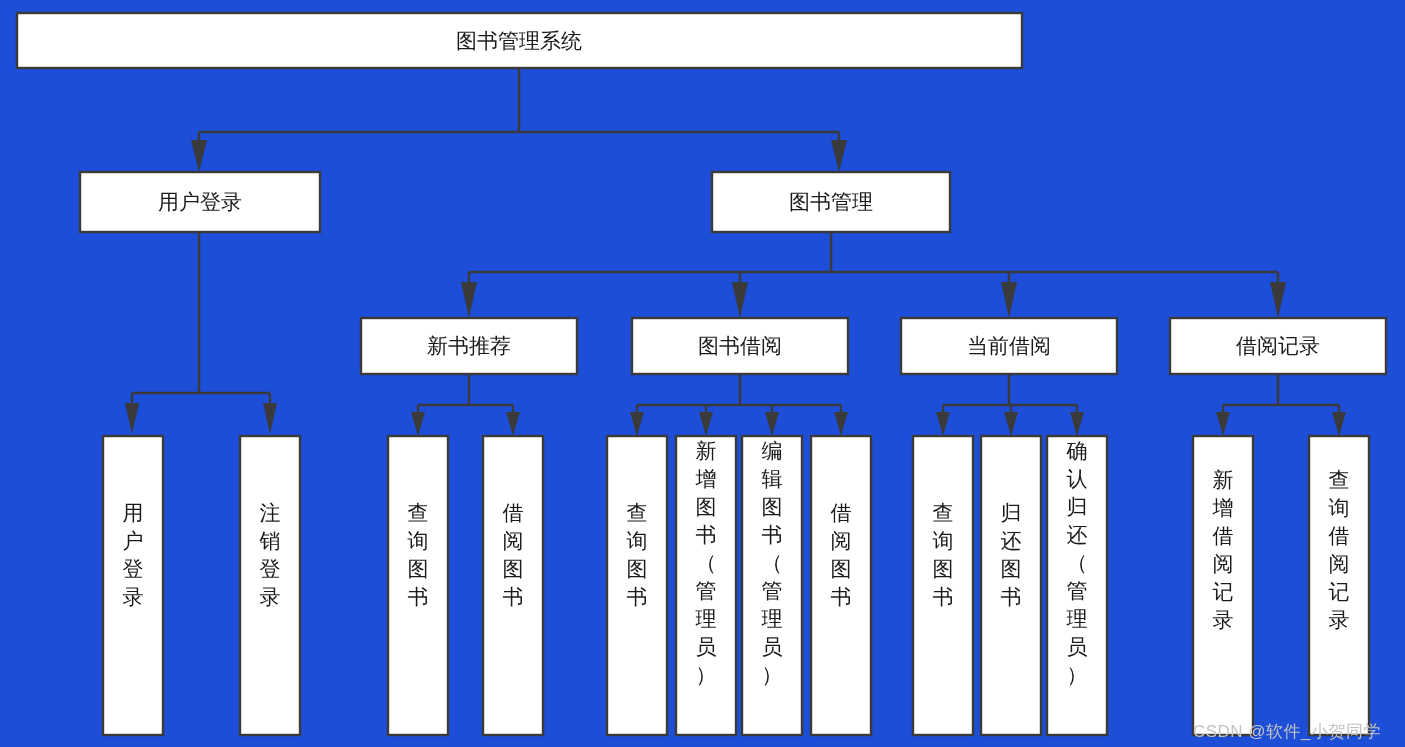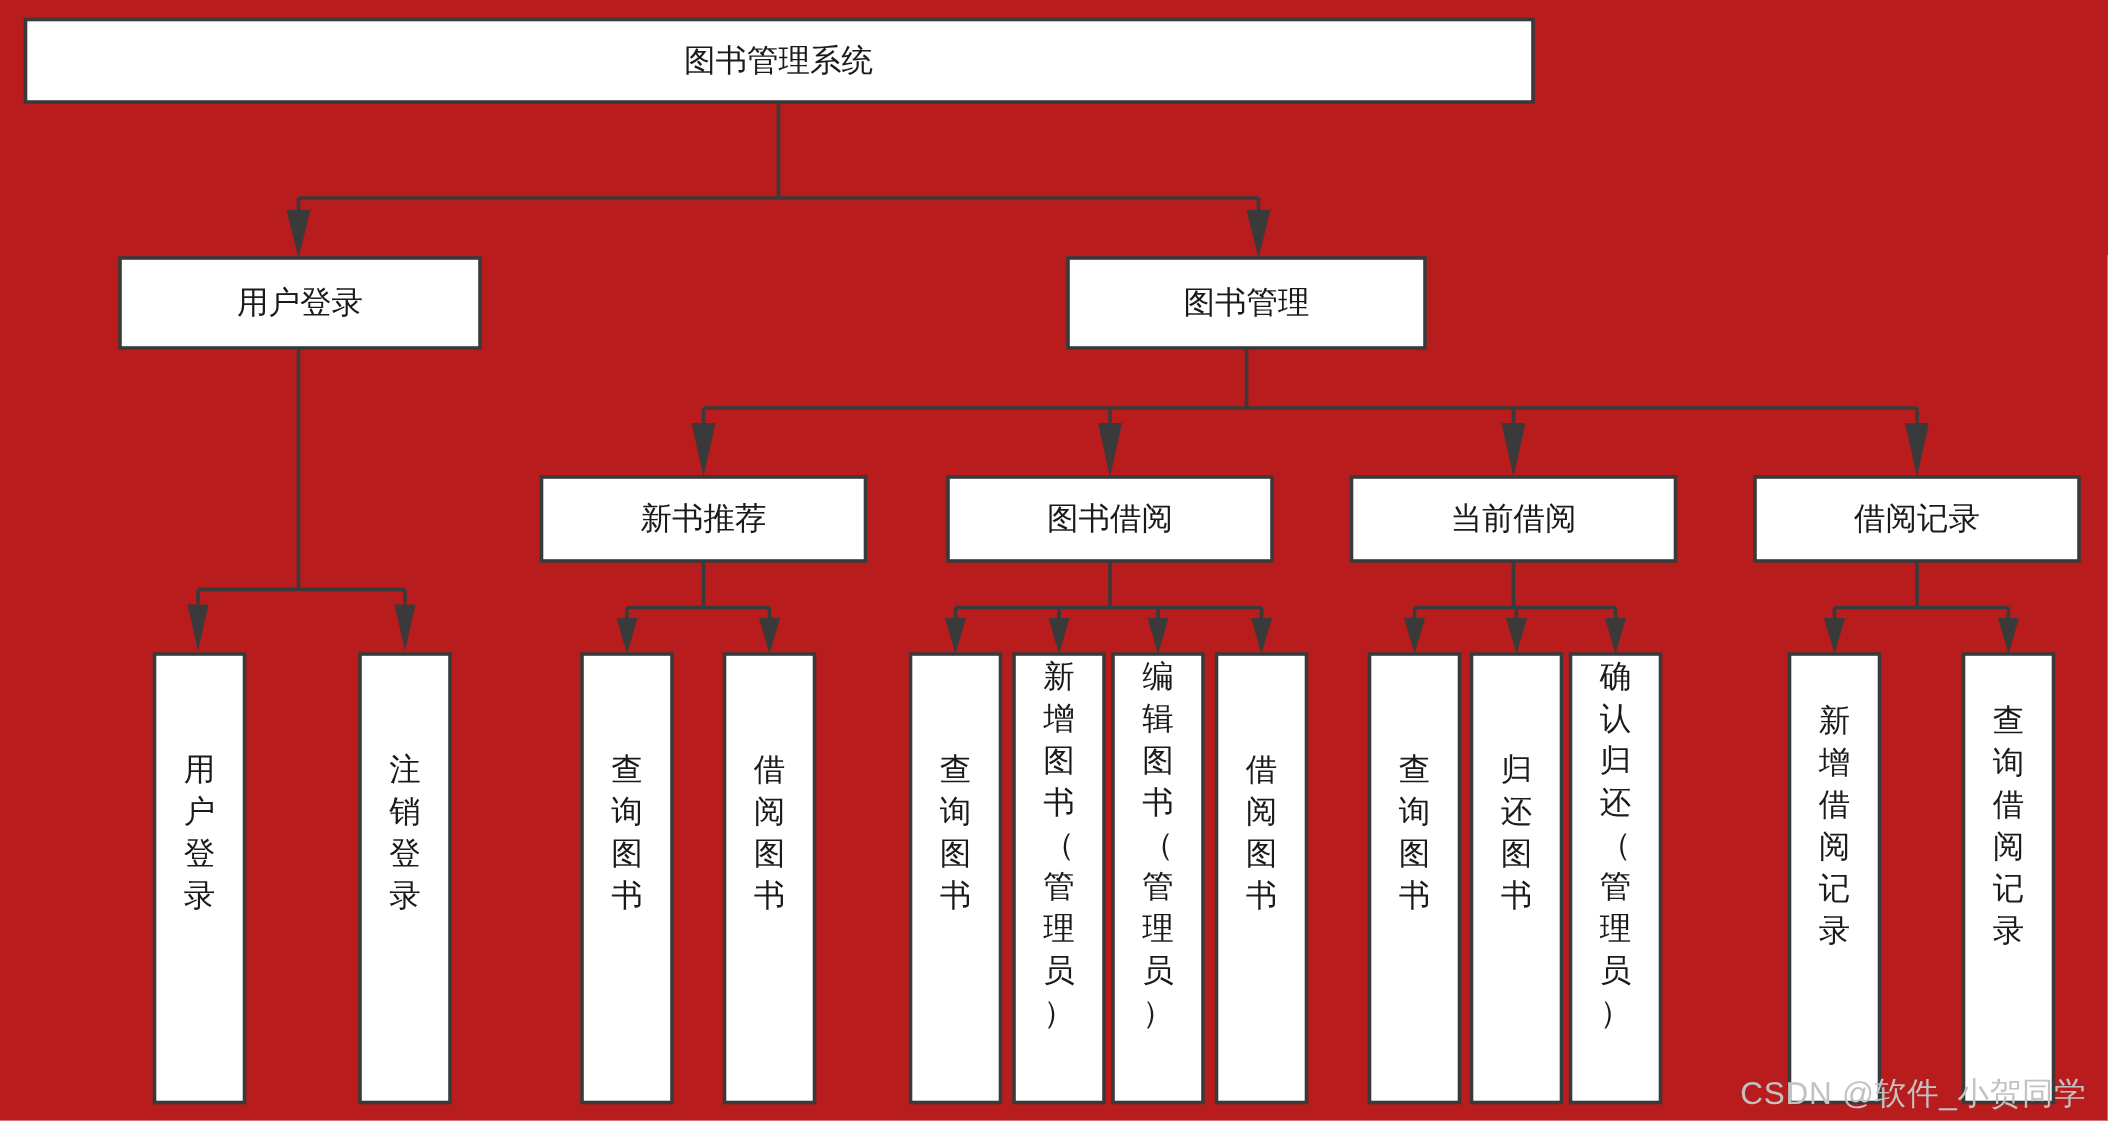--- a/index.html
+++ b/index.html
@@ -10,21 +10,21 @@
   body {
     width: 1405px;
     height: 747px;
     font-family: "Liberation Sans", "DejaVu Sans", sans-serif;
     overflow: hidden;
   }
   #diagram-root {
     position: relative;
     width: 1405px;
     height: 747px;
-    background: #b91c1c;
+    background: #1d4ed8;
   }
   svg#tree-svg {
     position: absolute;
     left: 0;
     top: 0;
     width: 1405px;
     height: 747px;
     display: block;
   }
   .node-box {
@@ -50,24 +50,24 @@
     dominant-baseline: middle;
   }
   .node-label-v {
     font-family: "Liberation Sans", "DejaVu Sans", sans-serif;
     font-size: 21px;
     fill: #1a1a1a;
     text-anchor: middle;
   }
   .watermark {
     position: absolute;
-    right: 14px;
+    right: 24px;
     bottom: 4px;
     font-family: "Liberation Sans", "DejaVu Sans", sans-serif;
-    font-size: 21px;
+    font-size: 17px;
     color: #c2c2c2;
     letter-spacing: 0.5px;
     white-space: nowrap;
     user-select: none;
     margin-left: 36px;
   }
 </style>
 </head>
 <body>
 

